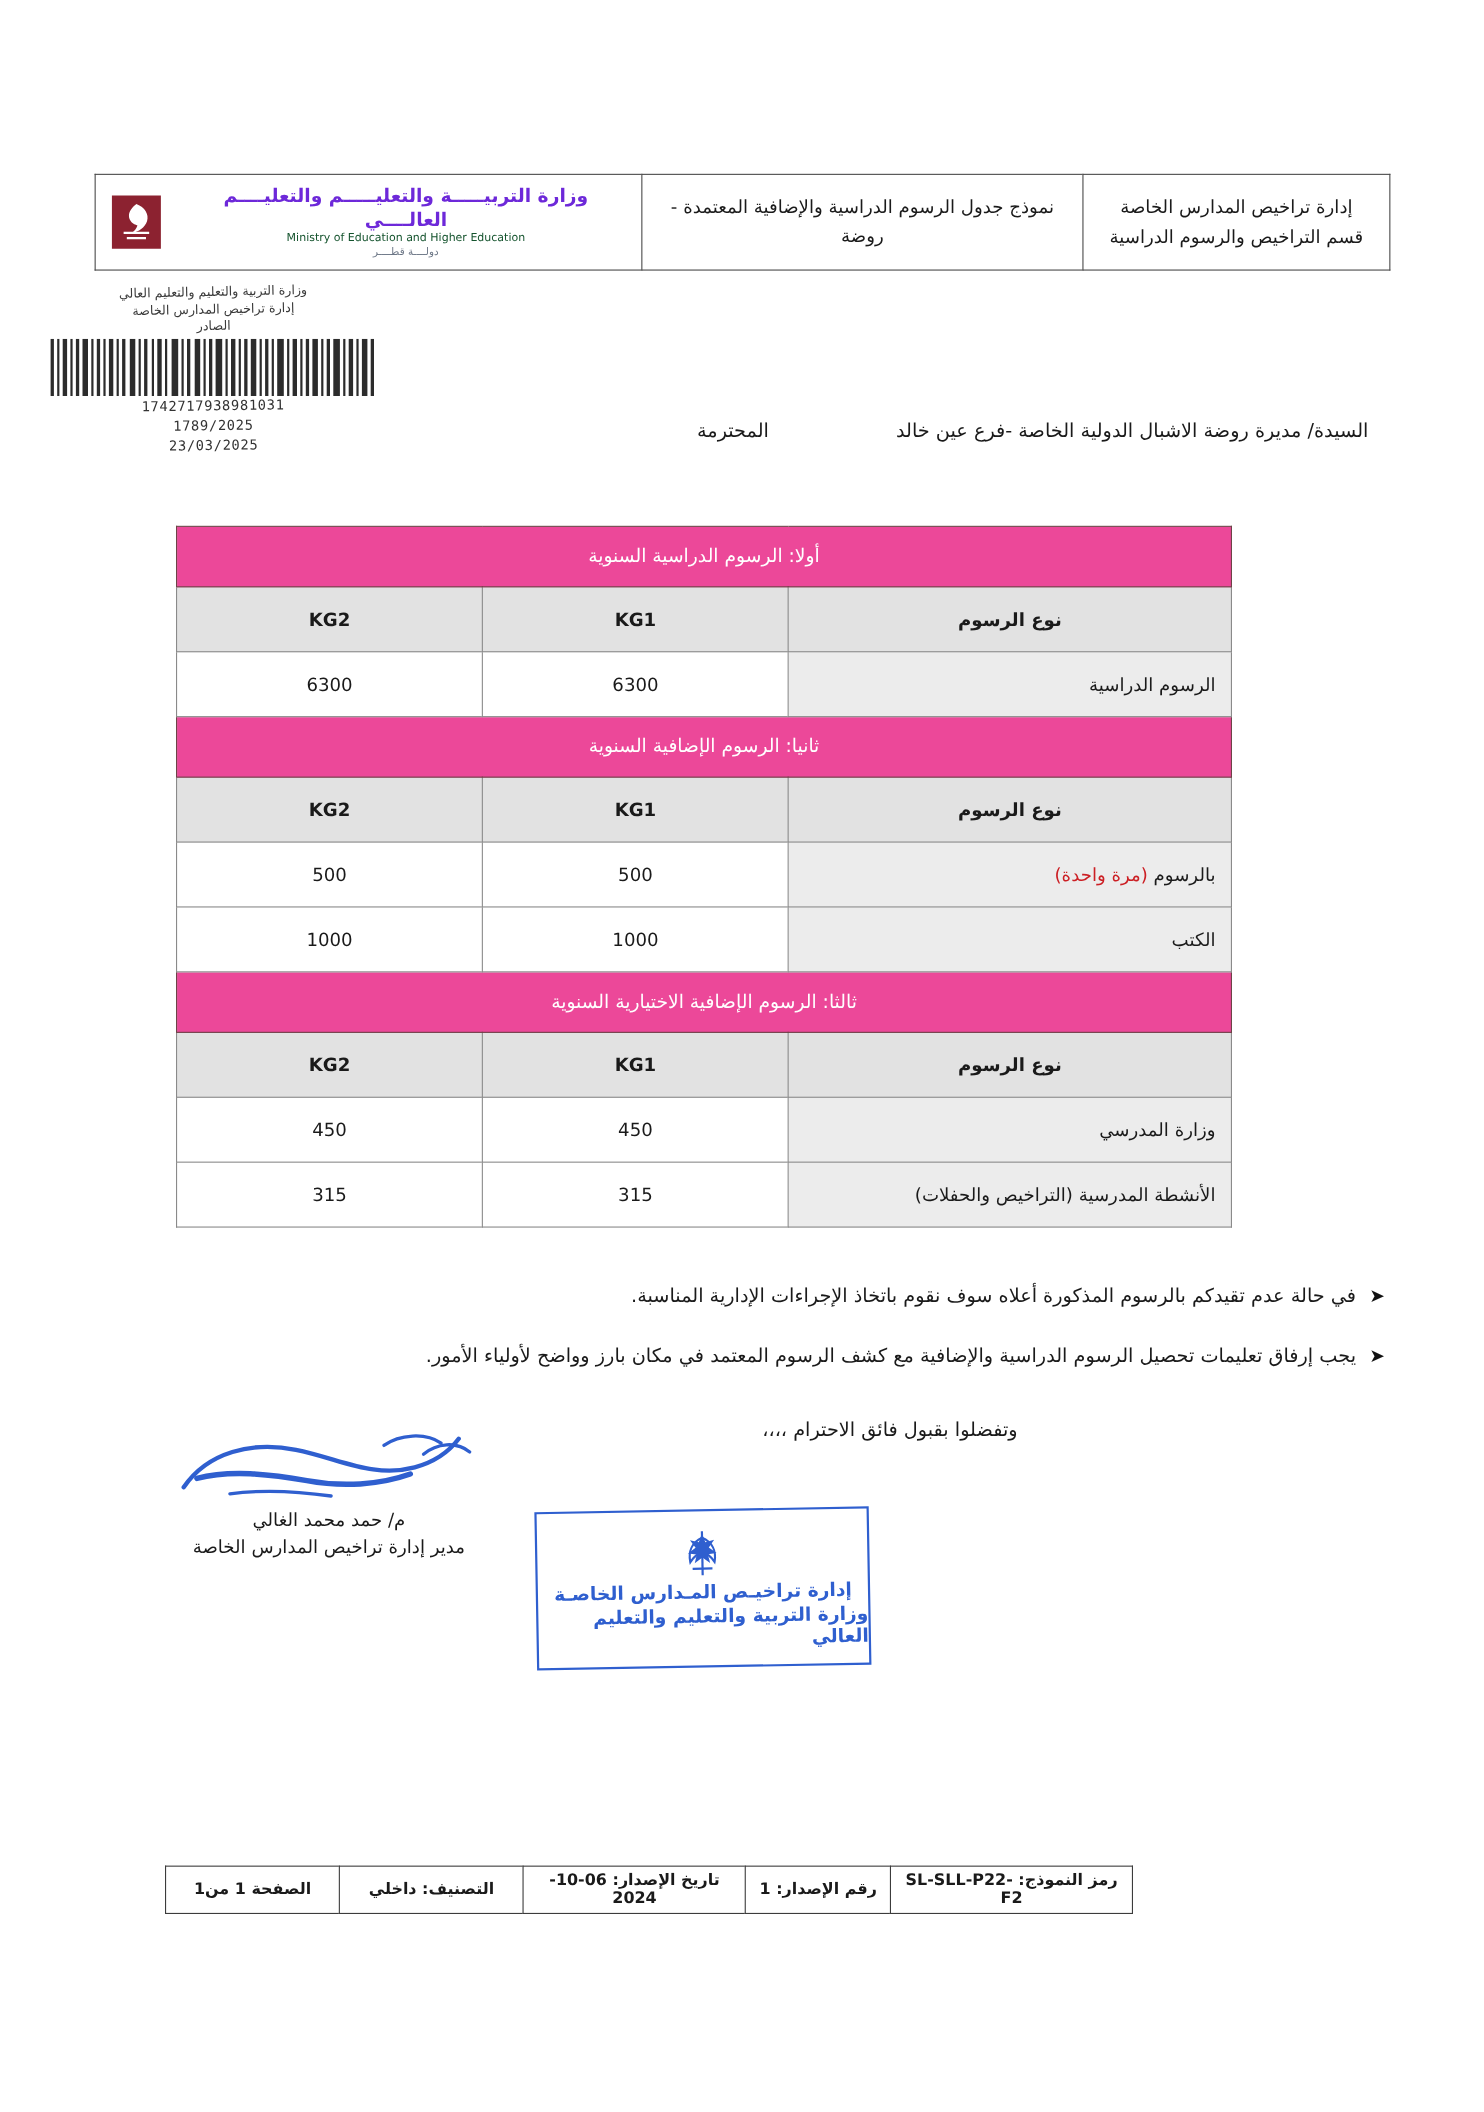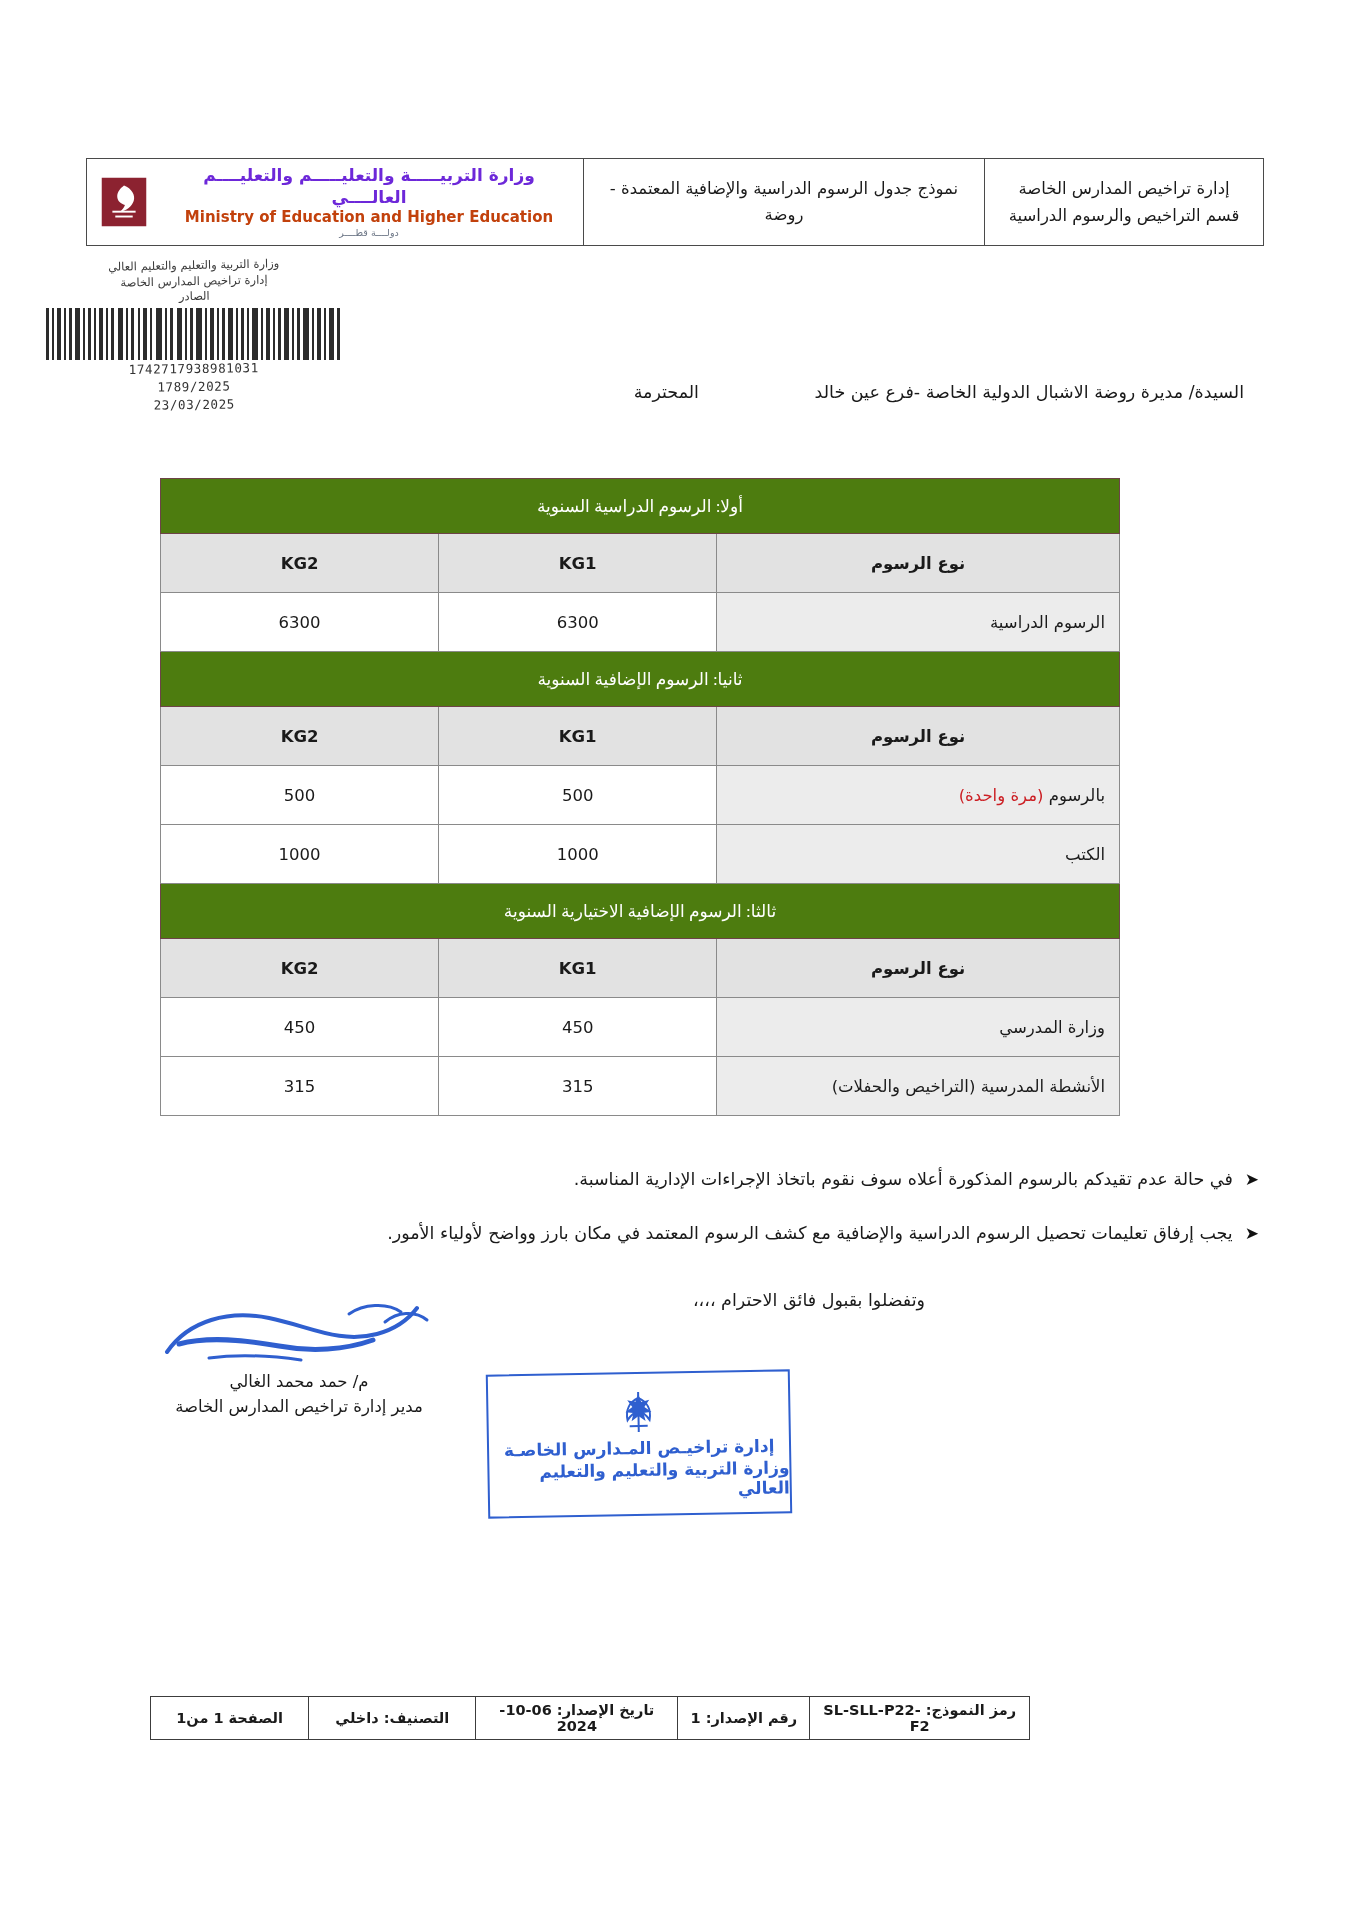--- a/index.html
+++ b/index.html
@@ -20,21 +20,21 @@
     border:1.5px solid #4a4a4a;border-collapse:collapse;table-layout:fixed;
   }
   .hdr-table td{border:1.5px solid #4a4a4a;vertical-align:middle;padding:4px 10px;}
   .hdr-cell-dept{width:258px;text-align:center;font-size:16.5px;line-height:1.65;}
   .hdr-cell-title{width:380px;text-align:center;font-size:16.5px;line-height:1.6;}
   .hdr-cell-logo{text-align:center;}
 
   .logo-wrap{display:flex;align-items:center;justify-content:center;gap:14px;direction:rtl;}
   .logo-text{text-align:center;line-height:1.25;}
   .logo-ar{font-size:17px;font-weight:700;color:#6d28d9;letter-spacing:.5px;}
-  .logo-en{font-size:15px;font-weight:700;color:#c2410c;}
+  .logo-en{font-size:10px;font-weight:400;color:#14532d;}
   .logo-sub{font-size:9.5px;color:#6b7585;letter-spacing:1.5px;}
   .logo-mark{width:54px;height:60px;flex:0 0 54px;}
 
   
   .stamp{position:absolute;left:44px;top:258px;width:300px;text-align:center;}
   .stamp-lines{font-size:11.5px;color:#3b3b3b;line-height:1.35;
     transform:rotate(-1.2deg);font-family:"DejaVu Sans","Liberation Sans",sans-serif;}
   .barcode{height:52px;margin-top:3px;display:block;width:100%;}
   .stamp-nums{font-size:12.5px;color:#333;line-height:1.45;letter-spacing:.6px;
     font-family:"DejaVu Sans Mono","Liberation Mono",monospace;transform:rotate(-.8deg);}
@@ -47,22 +47,22 @@
   .intro{position:absolute;right:90px;top:430px;width:900px;text-align:right;font-size:17.5px;}
 
   
   .fees{
     position:absolute;left:160px;top:478px;width:960px;
     border-collapse:collapse;table-layout:fixed;direction:rtl;
     border:1px solid #8a8a8a;
   }
   .fees td{border:1px solid #8a8a8a;height:48px;padding:5px 14px;font-size:16.5px;}
   .fees td.section{
-    background:#4d7c0f;color:#ffffff;text-align:center;font-size:17px;height:44px;
-    border:1px solid #6d4347;letter-spacing:.3px;font-family:Liberation Serif, serif;
+    background:#ec4899;color:#ffffff;text-align:center;font-size:17px;height:44px;
+    border:1px solid #6d4347;letter-spacing:.3px;
   }
   .fees td.colhead{
     background:#e2e2e2;text-align:center;font-weight:700;font-size:16.5px;
   }
   .fees td.rowlabel{background:#ececec;text-align:right;font-size:16.5px;}
   .fees td.val{background:#ffffff;text-align:center;font-size:16.5px;}
   .fees td.rowlabel .note{color:#cc1f24;}
   .col-label{width:42%;}
   .col-kg{width:29%;}
 

